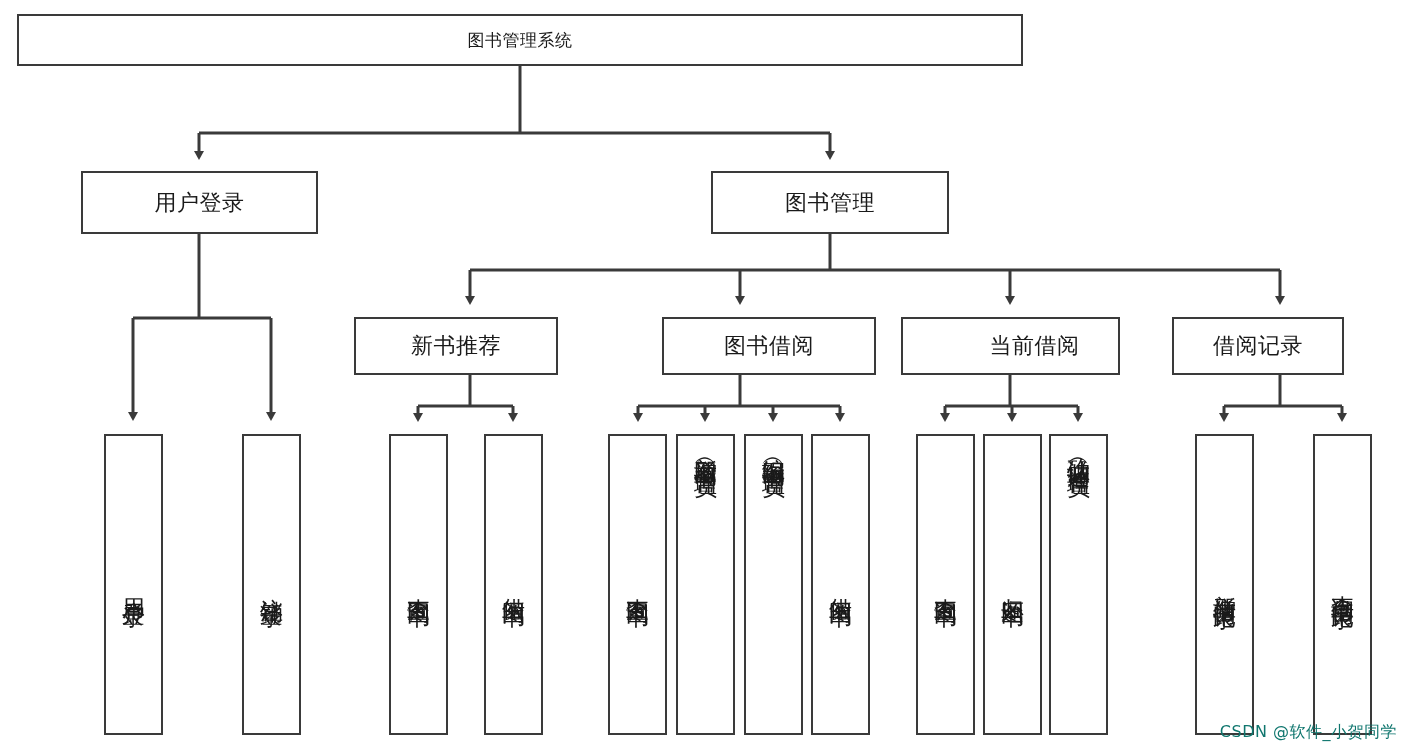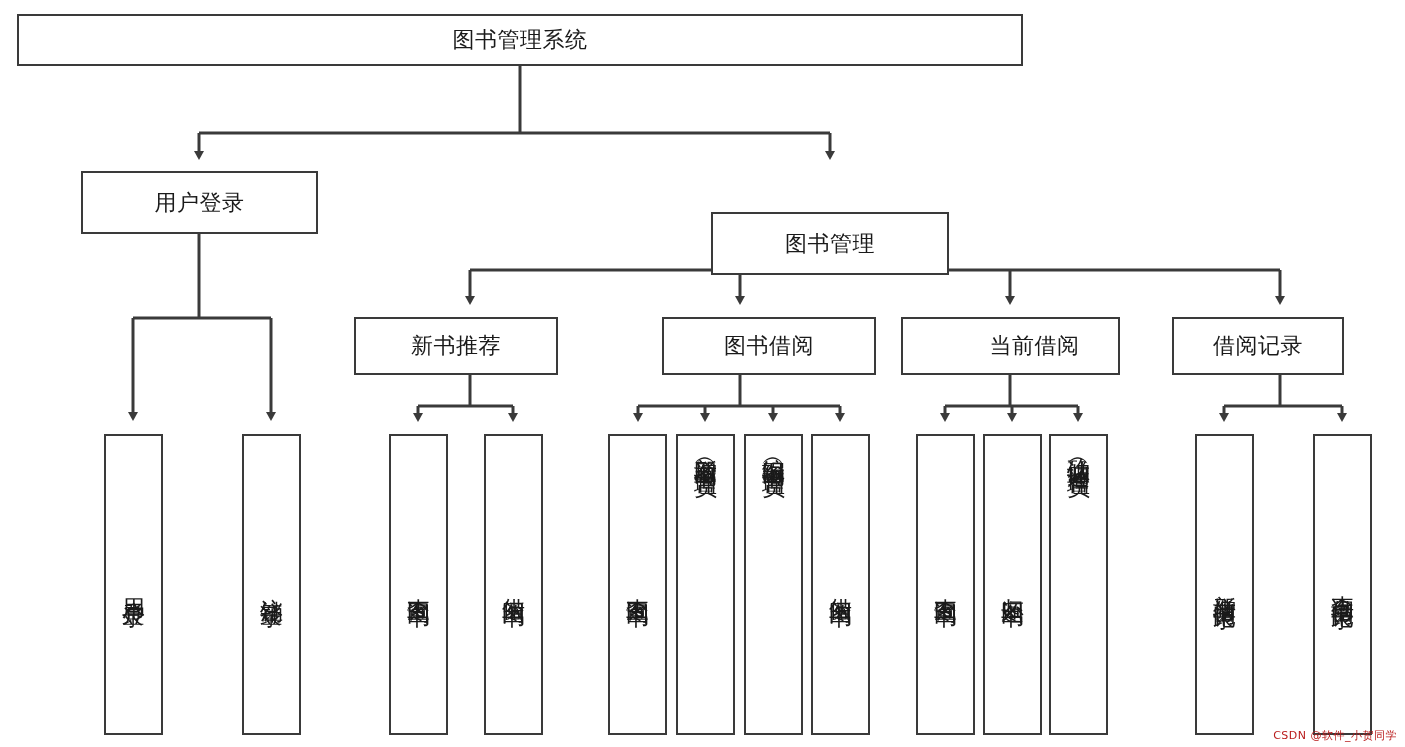--- a/index.html
+++ b/index.html
@@ -39,21 +39,21 @@
     display: block;
     line-height: 1.06;
     letter-spacing: 0.5px;
     white-space: nowrap;
   }
   
   .node.horizontal .node-label {
     font-size: 22px;
   }
   .node.root .node-label {
-    font-size: 22px;
+    font-size: 17px;
   }
   
   .node.leaf {
     align-items: flex-start;
     justify-content: center;
     padding-top: 4px;
   }
   .node.leaf .node-label {
     writing-mode: vertical-rl;
     text-orientation: upright;
@@ -64,22 +64,22 @@
   }
   
   .node.leaf.center-text {
     align-items: center;
     padding-top: 0;
   }
   #watermark {
     position: absolute;
     right: 8px;
     bottom: 4px;
-    font-size: 11px;
-    color: #b91c1c;
+    font-size: 16px;
+    color: #0f766e;
     letter-spacing: 0.5px;
     white-space: nowrap;
     pointer-events: none;
   }
 </style>
 </head>
 <body>
 
 <div id="diagram-root">
 
@@ -133,21 +133,21 @@
     </g>
   </svg>
 
   <div class="node horizontal root" style="left:17px; top:14px; width:1006px; height:52px;">
     <span class="node-label">图书管理系统</span>
   </div>
 
   <div class="node horizontal" style="left:81px; top:171px; width:237px; height:63px;">
     <span class="node-label">用户登录</span>
   </div>
-  <div class="node horizontal" style="left:711px; top:171px; width:238px; height:63px;margin-top:41px;">
+  <div class="node horizontal" style="left:711px; top:171px; width:238px; height:63px;">
     <span class="node-label">图书管理</span>
   </div>
 
   <div class="node horizontal" style="left:354px; top:317px; width:204px; height:58px;">
     <span class="node-label">新书推荐</span>
   </div>
   <div class="node horizontal" style="left:662px; top:317px; width:214px; height:58px;text-align:right;">
     <span class="node-label">图书借阅</span>
   </div>
   <div class="node horizontal" style="left:901px; top:317px; width:219px; height:58px;padding-left:48px;">

